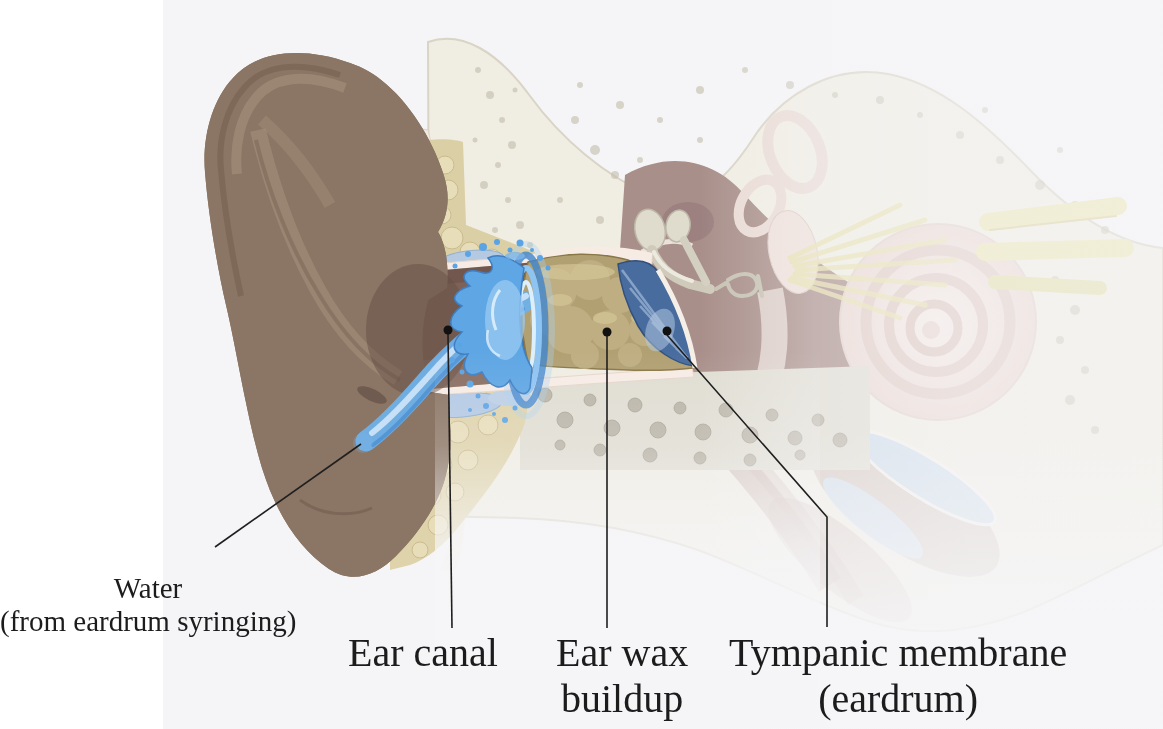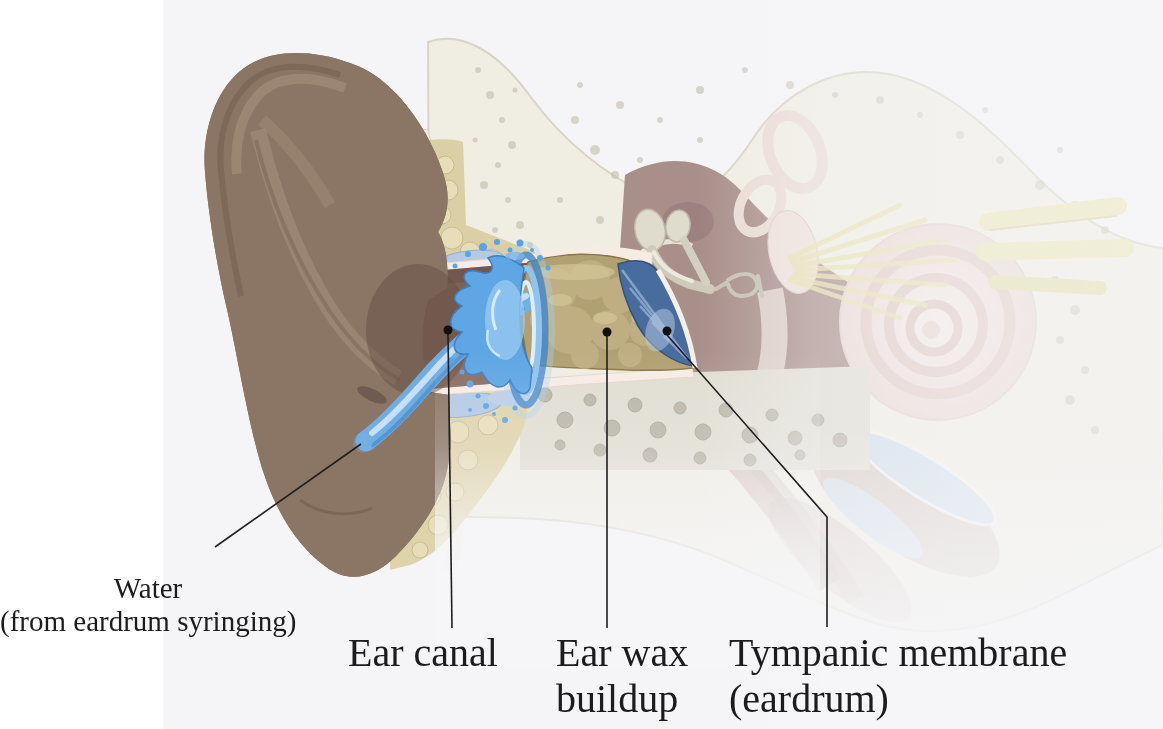--- a/index.html
+++ b/index.html
@@ -1,19 +1,19 @@
 <!DOCTYPE html>
 <html><head>
 <meta charset="utf-8">
 <style>
   html,body{margin:0;padding:0;background:#ffffff;}
   .stage{position:relative;width:1163px;height:729px;background:#ffffff;overflow:hidden;
          font-family:"Liberation Serif","DejaVu Serif",serif;}
   .stage svg{position:absolute;left:0;top:0;}
-  .lbl{position:absolute;color:#1c1c1c;line-height:1.15;white-space:nowrap;}
+  .lbl{position:absolute;color:#1c1c1c;line-height:1.15;white-space:nowrap;text-align:center;}
   .lbl-water{left:0;top:572px;width:296px;text-align:center;font-size:29px;}
   .lbl-big{font-size:40px;}
   .lbl-canal{left:348px;top:630px;}
   .lbl-wax{left:556px;top:630px;}
   .lbl-tymp{left:729px;top:630px;}
 </style>
 </head>
 <body>
 
 <div class="stage">

